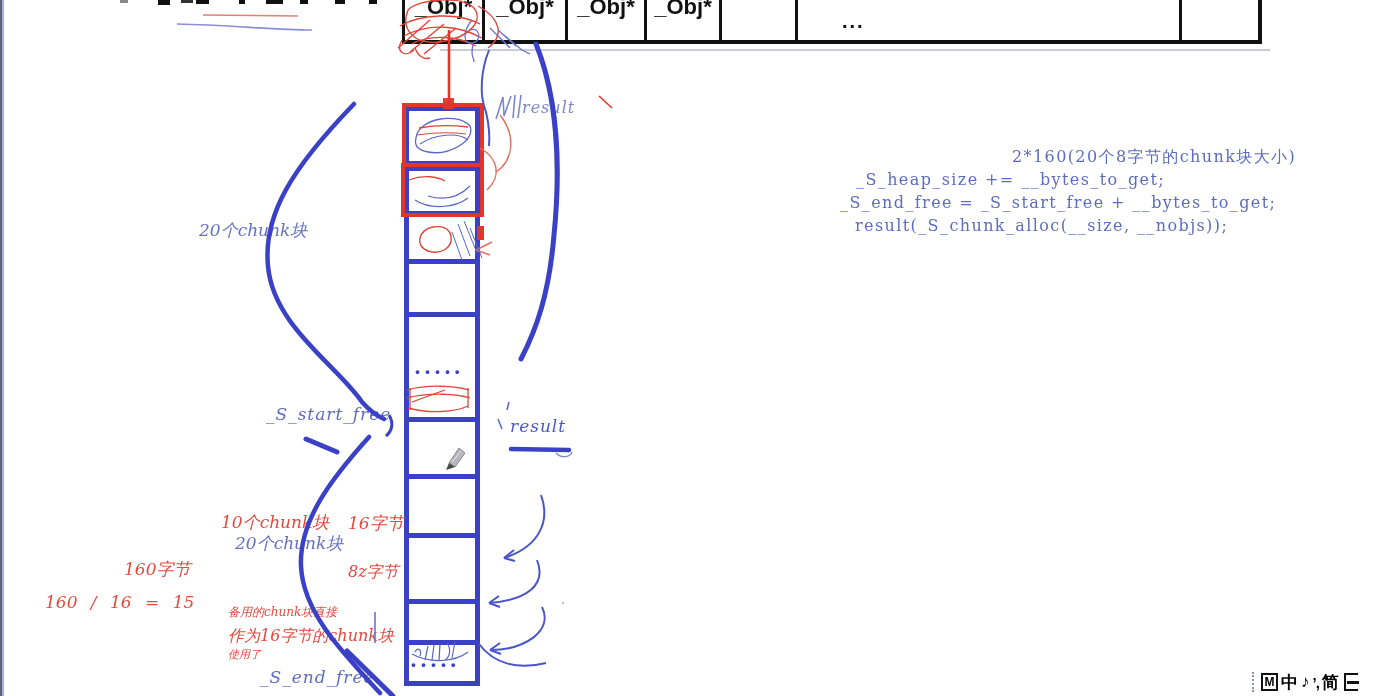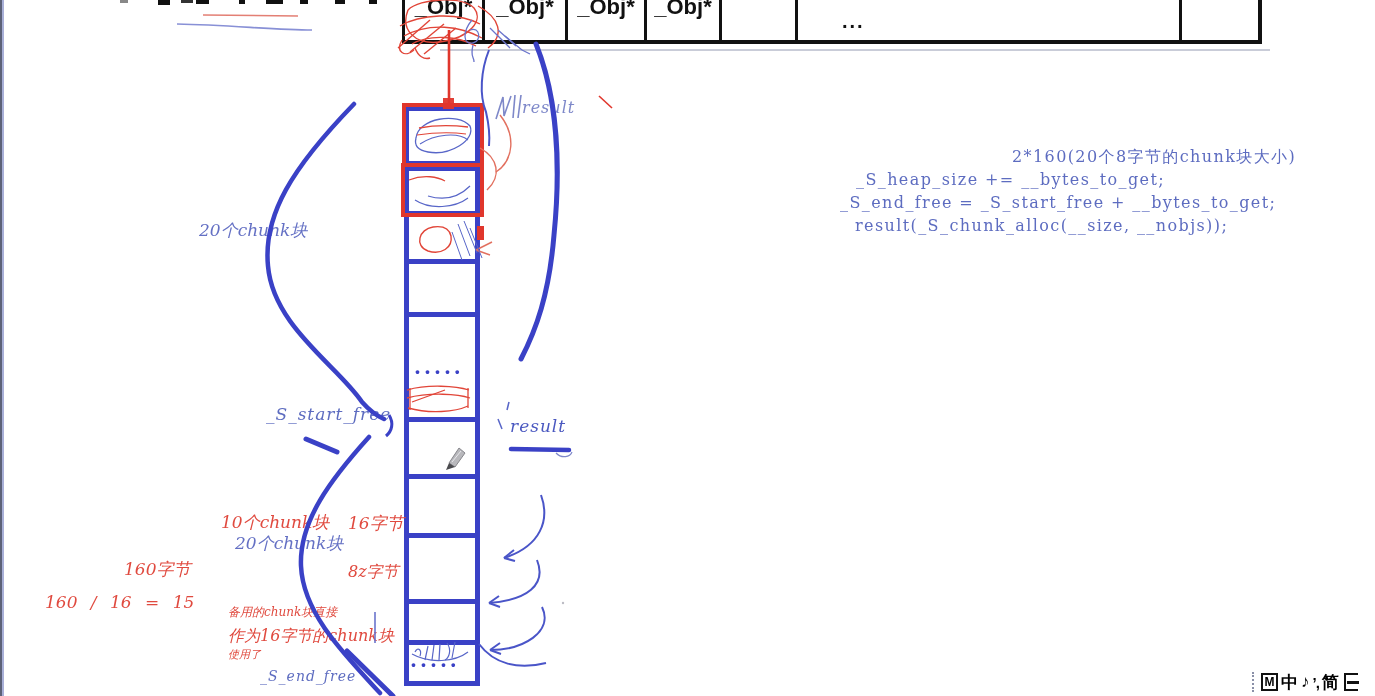--- a/index.html
+++ b/index.html
@@ -93,21 +93,21 @@
 
 <span class="lbl red z-text" style="left:221px;top:481px;font-size:17px">10个chunk块</span>
 <span class="lbl red z-text" style="left:348px;top:482px;font-size:17px">16字节</span>
 <span class="lbl red z-text" style="left:124px;top:528px;font-size:17px">160字节</span>
 <span class="lbl lblue z-text" style="left:235px;top:534px;font-size:17px">20个chunk块</span>
 <span class="lbl red z-text" style="left:348px;top:531px;font-size:16px">8z字节</span>
 <span class="lbl red z-text" style="left:45px;top:561px;font-size:17px;word-spacing:8px">160 / 16 = 15</span>
 <span class="lbl red z-text" style="left:228px;top:574px;font-size:12px">备用的chunk块直接</span>
 <span class="lbl red z-text" style="left:228px;top:595px;font-size:16px">作为16字节的chunk块</span>
 <span class="lbl red z-text" style="left:228px;top:617px;font-size:11px">使用了</span>
-<span class="lbl blue z-text" style="left:260px;top:668px;font-size:14px;letter-spacing:1px">_S_end_free</span>
+<span class="lbl blue z-text" style="left:260px;top:668px;font-size:17px;letter-spacing:1px">_S_end_free</span>
 
 <svg class="overlay" width="1375" height="696" viewBox="0 0 1375 696">
 
   <g fill="#111">
     <rect x="120" y="0" width="8" height="3" fill="#888"></rect>
     <rect x="158" y="0" width="12" height="5"></rect>
     <rect x="181" y="0" width="12" height="3" fill="#333"></rect>
     <rect x="196" y="0" width="13" height="4"></rect>
     <rect x="239" y="0" width="6" height="4"></rect>
     <rect x="266" y="0" width="17" height="4"></rect>

